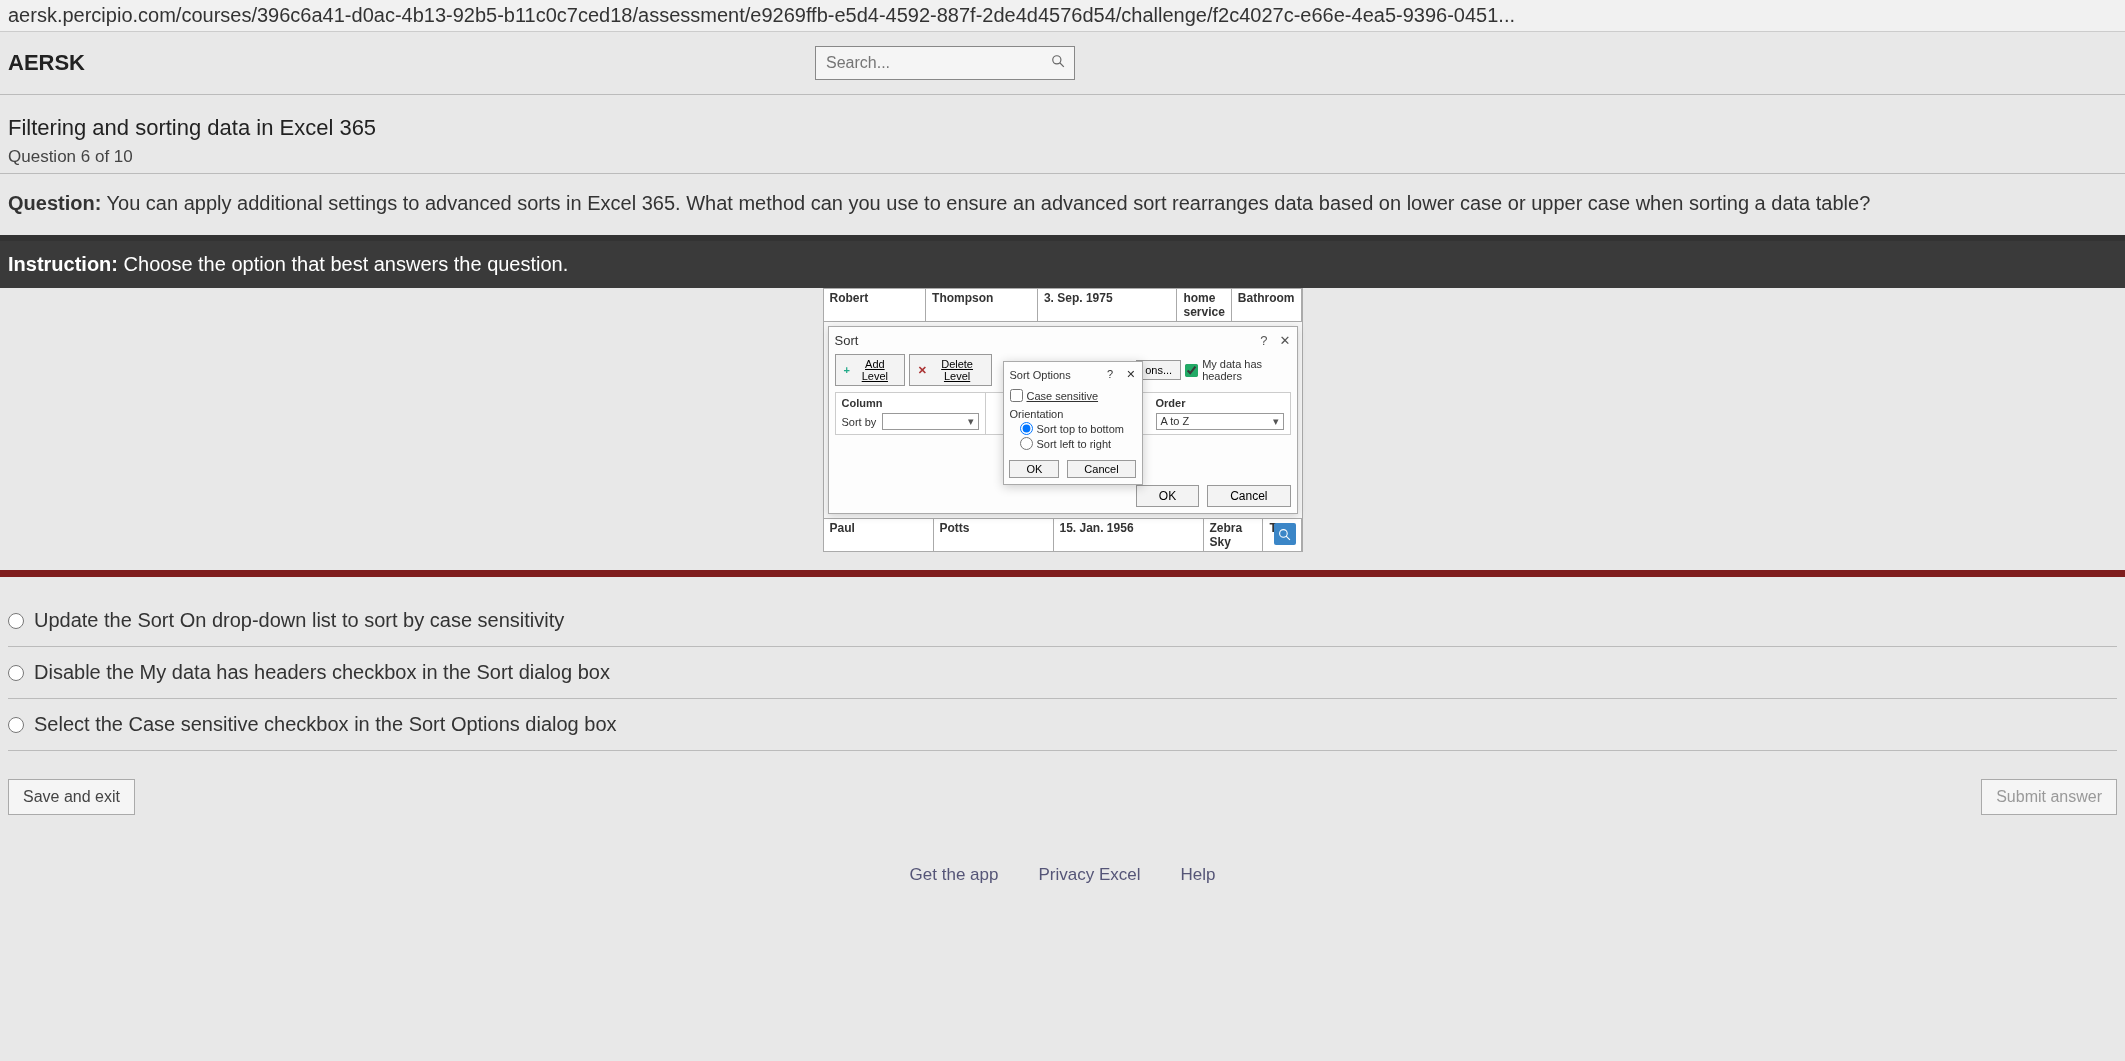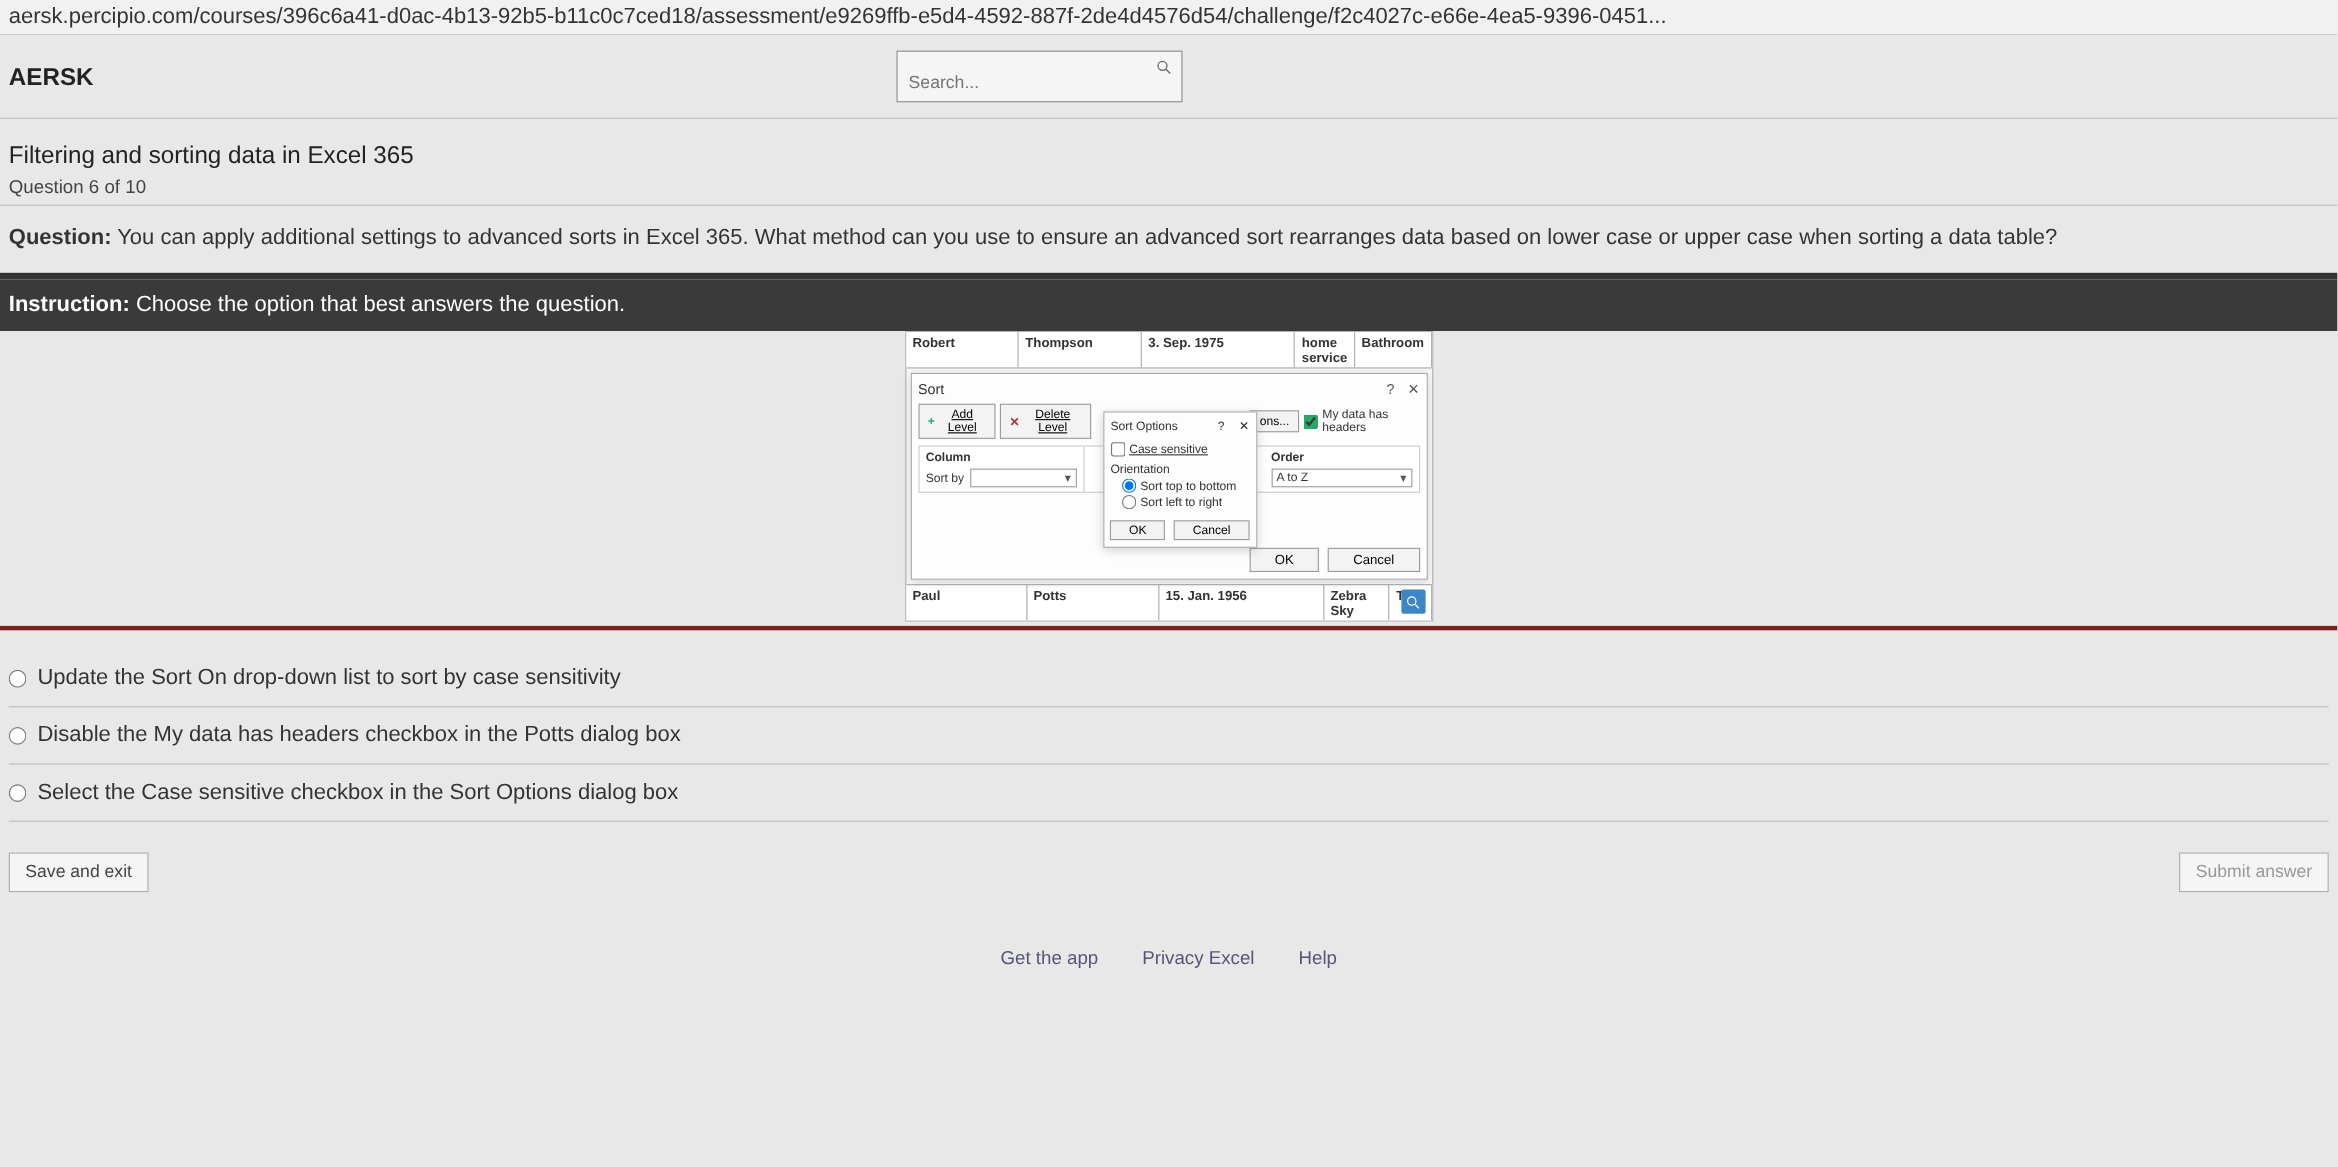--- a/index.html
+++ b/index.html
@@ -31,21 +31,21 @@
     font-weight: bold;
     font-size: 22px;
     color: #222;
   }
   .search-wrap {
     margin-left: 730px;
     position: relative;
   }
   .search-input {
     width: 260px;
-    padding: 20px 34px 7px 10px;
+    padding: 7px 34px 7px 10px;
     border: 1px solid #888;
     background: #f5f5f5;
     font-size: 16px;
     color: #555;
   }
   .search-icon {
     position: absolute;
     right: 10px;
     top: 8px;
     color: #666;
@@ -74,24 +74,24 @@
   .question-row .label { font-weight: 600; }
   .instruction-row {
     background: #3a3a3a;
     color: #fff;
     padding: 12px 8px;
     font-size: 20px;
   }
   .instruction-row .label { font-weight: 600; }
   .image-area {
     background: #e8e8e8;
-    padding: 0 0 4px 0;
+    padding: 0 0 18px 0;
     display: flex;
     justify-content: center;
-    border-bottom: 4px solid #7f1d1d;
+    border-bottom: 7px solid #7f1d1d;
   }
   .excel-mock {
     width: 480px;
     position: relative;
     font-family: Tahoma, Arial, sans-serif;
     font-size: 12px;
     background: #f7f7f7;
     border: 1px solid #aaa;
     margin-top: 0;
   }
@@ -404,21 +404,21 @@
   </div>
 </div>
 
 <div class="options-list">
   <label class="option-item">
     <input type="radio" name="ans" style="">
     <span>Update the Sort On drop-down list to sort by case sensitivity</span>
   </label>
   <label class="option-item">
     <input type="radio" name="ans" style="">
-    <span>Disable the My data has headers checkbox in the Potts dialog box</span>
+    <span>Disable the My data has headers checkbox in the Sort dialog box</span>
   </label>
   <label class="option-item">
     <input type="radio" name="ans" style="">
     <span>Select the Case sensitive checkbox in the Sort Options dialog box</span>
   </label>
 </div>
 
 <div class="action-row">
   <button class="action-btn">Save and exit</button>
   <button class="action-btn disabled">Submit answer</button>

